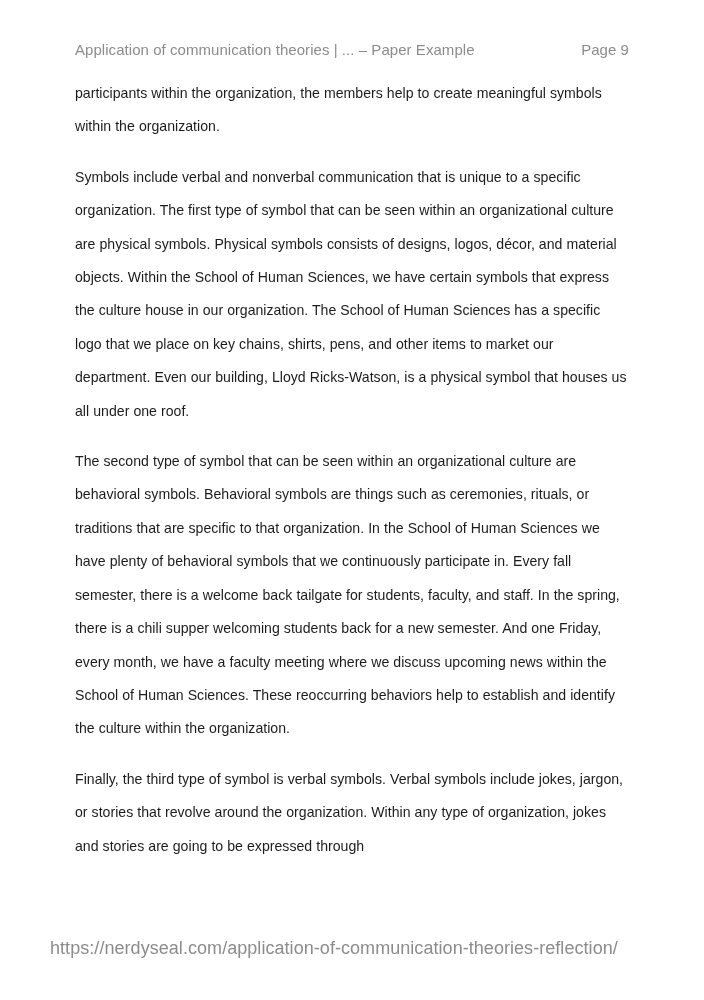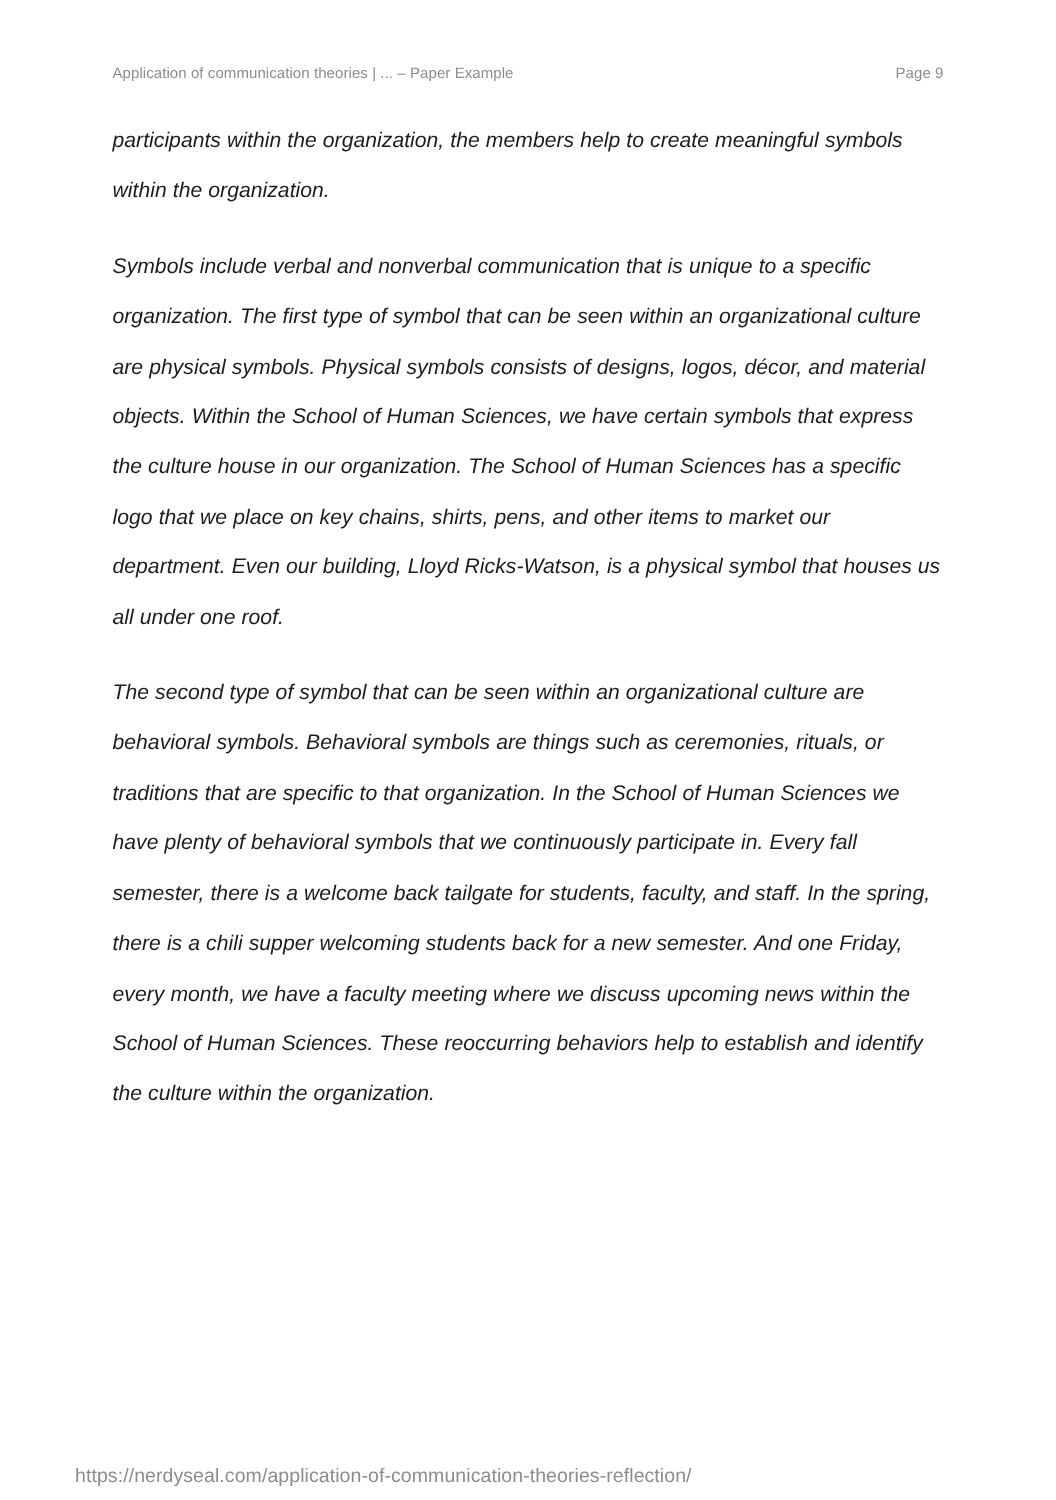--- a/index.html
+++ b/index.html
@@ -30,65 +30,63 @@
     margin: 0 auto;
   }
 
   
   .doc-header {
     display: flex;
     align-items: baseline;
     justify-content: space-between;
     padding-top: 41px;
     padding-bottom: 0;
-    font-size: 10px;
+    font-size: 15px;
     line-height: 18px;
     color: #8c8c8c;
     letter-spacing: 0.05px;
     white-space: nowrap;
   }
   .doc-header .header-title {
     overflow: hidden;
     text-overflow: ellipsis;
   }
   .doc-header .header-page {
     flex: 0 0 auto;
     padding-left: 24px;
   }
 
   
   .doc-body {
     margin-top: 18px;
-    font-style: italic;
   }
   .doc-body p {
     margin: 0 0 17px 0;
     font-size: 14.1px;
     line-height: 33.4px;
     color: #1c1c1c;
     text-align: left;
     letter-spacing: 0.02px;
     word-spacing: 0.1px;
   }
   .doc-body p:last-child {
     margin-bottom: 0;
   }
 
   
   .doc-footer {
     position: absolute;
     left: 50px;
     right: 50px;
     top: 938px;
-    font-size: 13px;
+    font-size: 18px;
     line-height: 20px;
     color: #8c8c8c;
     letter-spacing: 0.05px;
     white-space: nowrap;
-    margin-top: 36px;
   }
   .doc-footer .footer-url {
     color: #8c8c8c;
     text-decoration: none;
   }
 </style>
 </head>
 <body>
 
 <div class="page">
@@ -97,20 +95,21 @@
 
     <div class="doc-header">
       <span class="header-title">Application of communication theories | ... – Paper Example</span>
       <span class="header-page">Page 9</span>
     </div>
 
     <div class="doc-body">
       <p>participants within the organization, the members help to create meaningful symbols within the organization.</p>
       <p>Symbols include verbal and nonverbal communication that is unique to a specific organization. The first type of symbol that can be seen within an organizational culture are physical symbols. Physical symbols consists of designs, logos, décor, and material objects. Within the School of Human Sciences, we have certain symbols that express the culture house in our organization. The School of Human Sciences has a specific logo that we place on key chains, shirts, pens, and other items to market our department. Even our building, Lloyd Ricks-Watson, is a physical symbol that houses us all under one roof.</p>
       <p>The second type of symbol that can be seen within an organizational culture are behavioral symbols. Behavioral symbols are things such as ceremonies, rituals, or traditions that are specific to that organization. In the School of Human Sciences we have plenty of behavioral symbols that we continuously participate in. Every fall semester, there is a welcome back tailgate for students, faculty, and staff. In the spring, there is a chili supper welcoming students back for a new semester. And one Friday, every month, we have a faculty meeting where we discuss upcoming news within the School of Human Sciences. These reoccurring behaviors help to establish and identify the culture within the organization.</p>
+      <p>Finally, the third type of symbol is verbal symbols. Verbal symbols include jokes, jargon, or stories that revolve around the organization. Within any type of organization, jokes and stories are going to be expressed through</p>
     </div>
 
   </div>
 
   <div class="doc-footer">
     <a class="footer-url" href="#">https://nerdyseal.com/application-of-communication-theories-reflection/</a>
   </div>
 
 </div>
 

